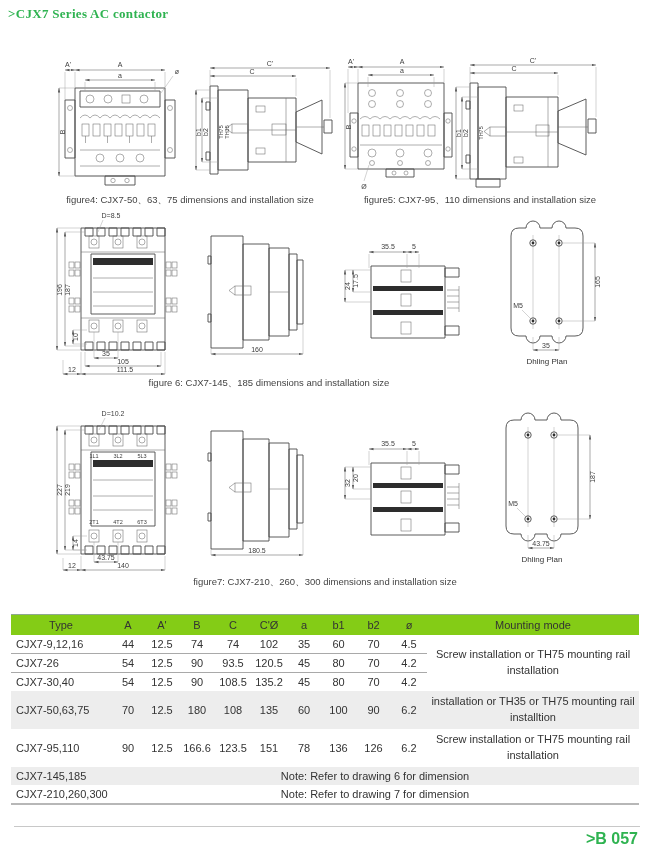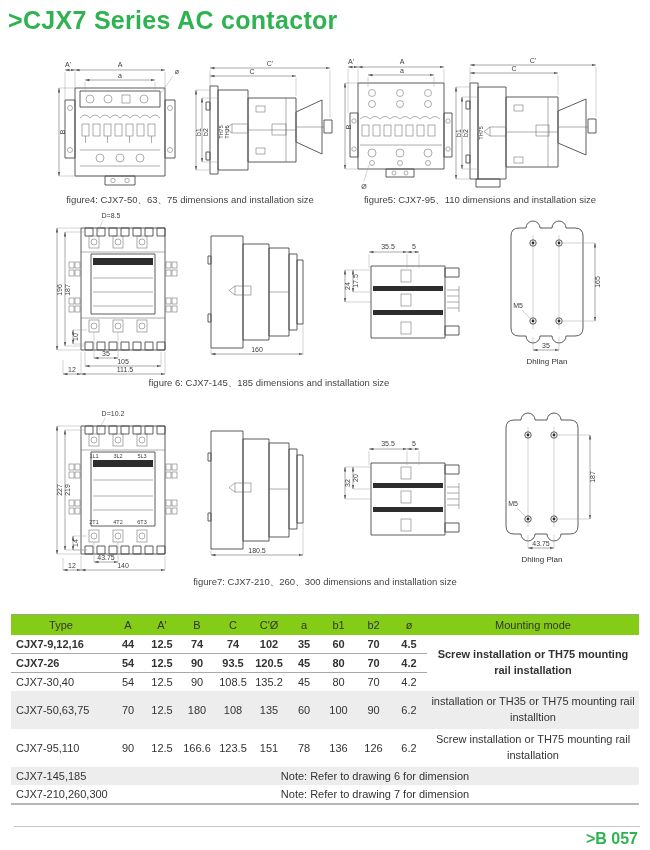--- a/index.html
+++ b/index.html
@@ -1,37 +1,37 @@
 <!DOCTYPE html>
 <html><head>
 <meta charset="utf-8">
 <style>
   html,body{margin:0;padding:0;background:#f2f2f2;}
   #page{position:relative;width:650px;height:850px;background:#ffffff;overflow:hidden;
         font-family:"Liberation Sans",sans-serif;color:#333;}
   .abs{position:absolute;}
-  #title{left:8px;top:6px;font-size:25px;font-weight:600;letter-spacing:.3px;color:#2fb351;}
+  #title{left:8px;top:6px;font-size:13px;font-weight:600;letter-spacing:.3px;color:#2fb351;font-family:Liberation Serif, serif;}
   .caption{font-size:9.5px;color:#444;text-align:center;}
   
   svg text{font-family:"Liberation Sans",sans-serif;}
   .ln{fill:none;stroke:#4a4a4a;stroke-width:.9;stroke-linejoin:round;}
   .lt{fill:none;stroke:#6b6b6b;stroke-width:.55;}
   .dk{fill:#2d2d2d;stroke:none;}
   .dim{stroke:#707070;stroke-width:.6;marker-start:url(#arw);marker-end:url(#arw);}
   .ext{stroke:#9d9d9d;stroke-width:.45;fill:none;}
   .dl{font-size:7px;fill:#3d3d3d;}
   .dls{font-size:5.5px;fill:#3d3d3d;}
   .mid{text-anchor:middle;}
   .plan{font-size:8px;fill:#333;}
   
   #dimtable{border-collapse:collapse;font-size:11px;color:#333;table-layout:fixed;}
   #dimtable th{background:#84cc16;font-weight:400;padding:4px 2px;border-top:1px solid #8fa890;}
   #dimtable td{padding:3px 2px;text-align:center;}
   #dimtable td.typ{text-align:left;padding-left:5px;}
-  tr.sep td{border-bottom:1px solid #a9a9a9;font-weight:bold;}
+  tr.sep td{border-bottom:1px solid #a9a9a9;}
   tr.sep td.mnt{border-bottom:none;}
   tr.band{background:#ededed;}
   tr.tall td{padding:8px 2px;}
   td.mnt{line-height:1.45;}
   tr.last td{border-bottom:2px solid #b7b7b7;}
   #footrule{left:14px;right:10px;top:826px;border-top:1px solid #c8c8c8;}
   #pagenum{right:12px;top:830px;font-size:16px;font-weight:600;color:#2fb351;}
 </style>
 </head>
 <body>

